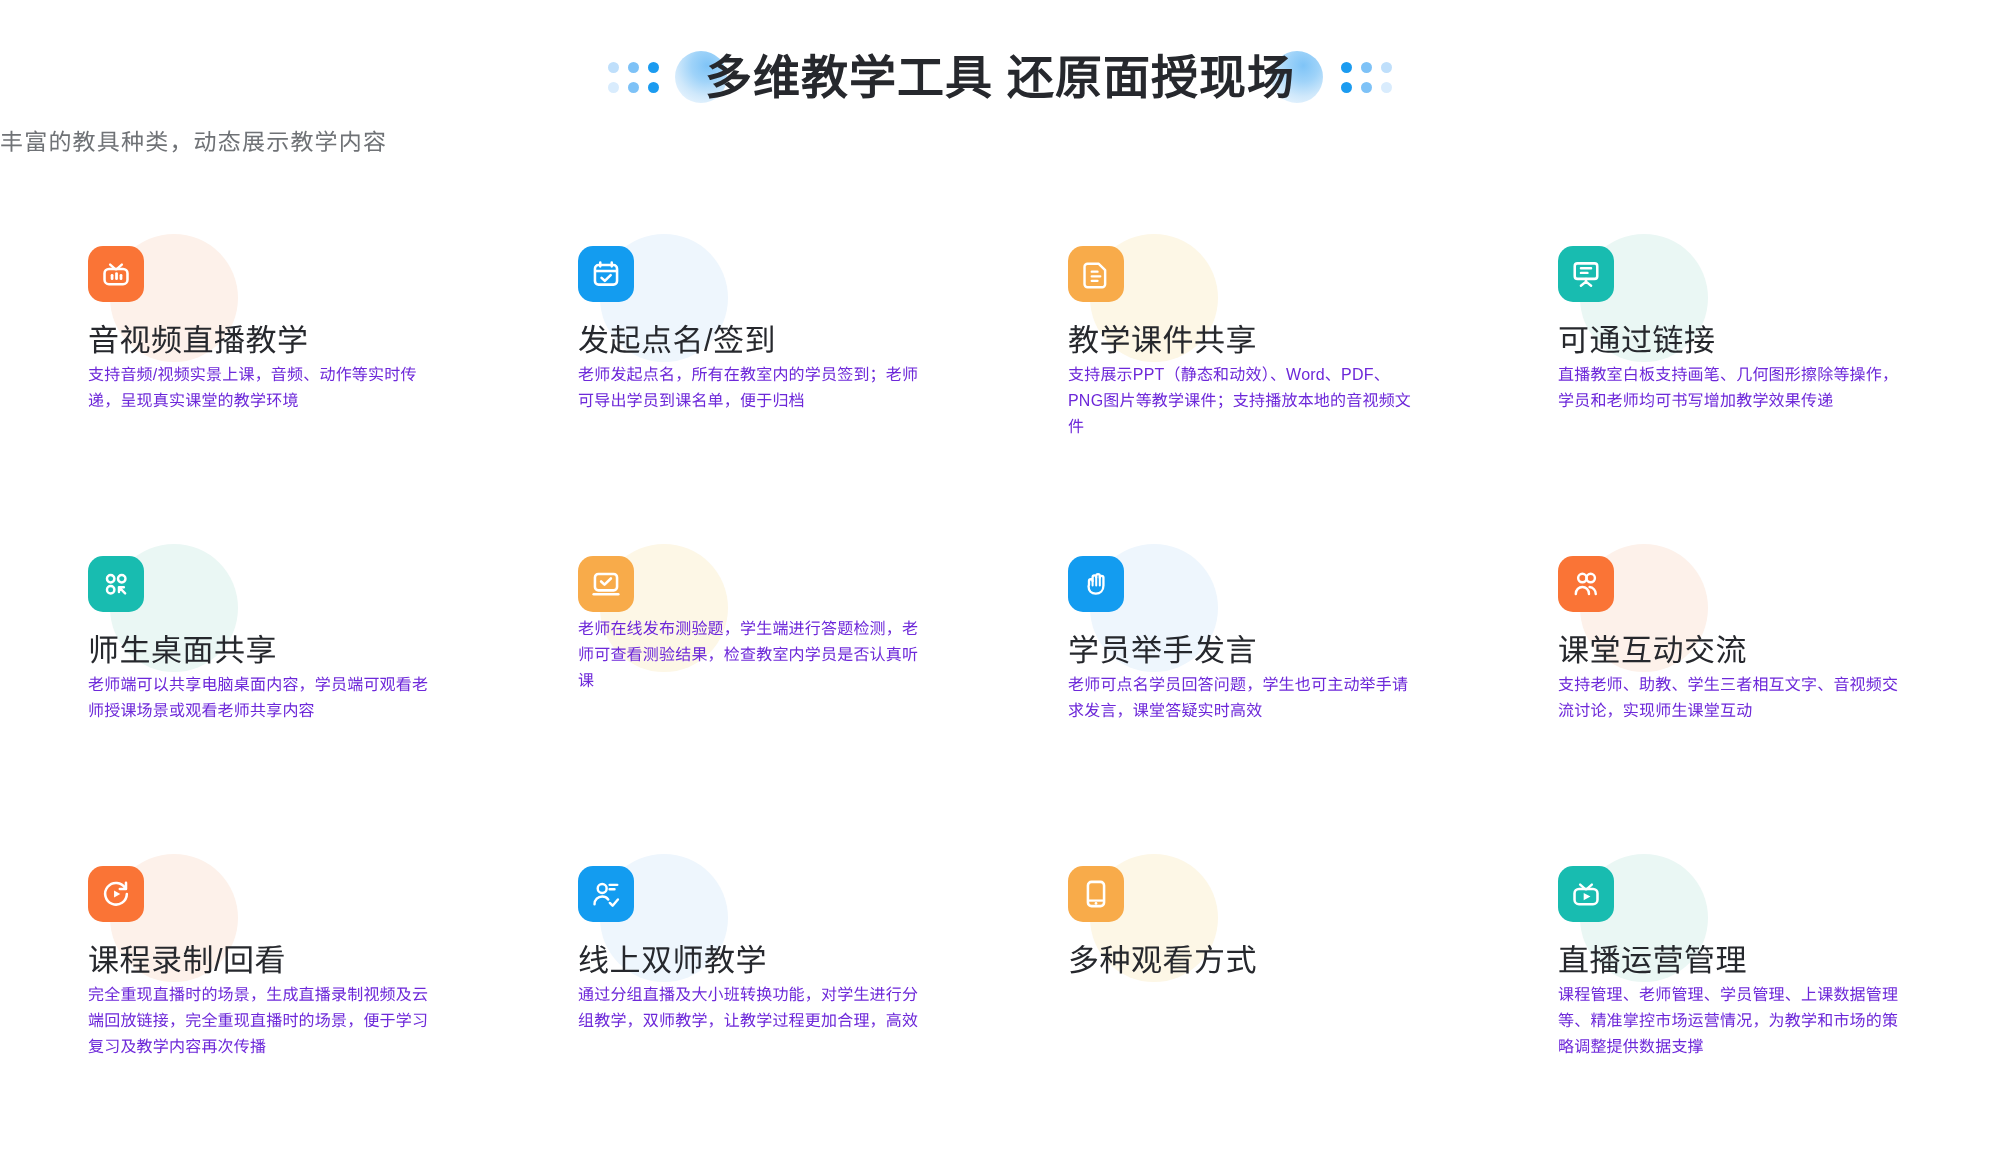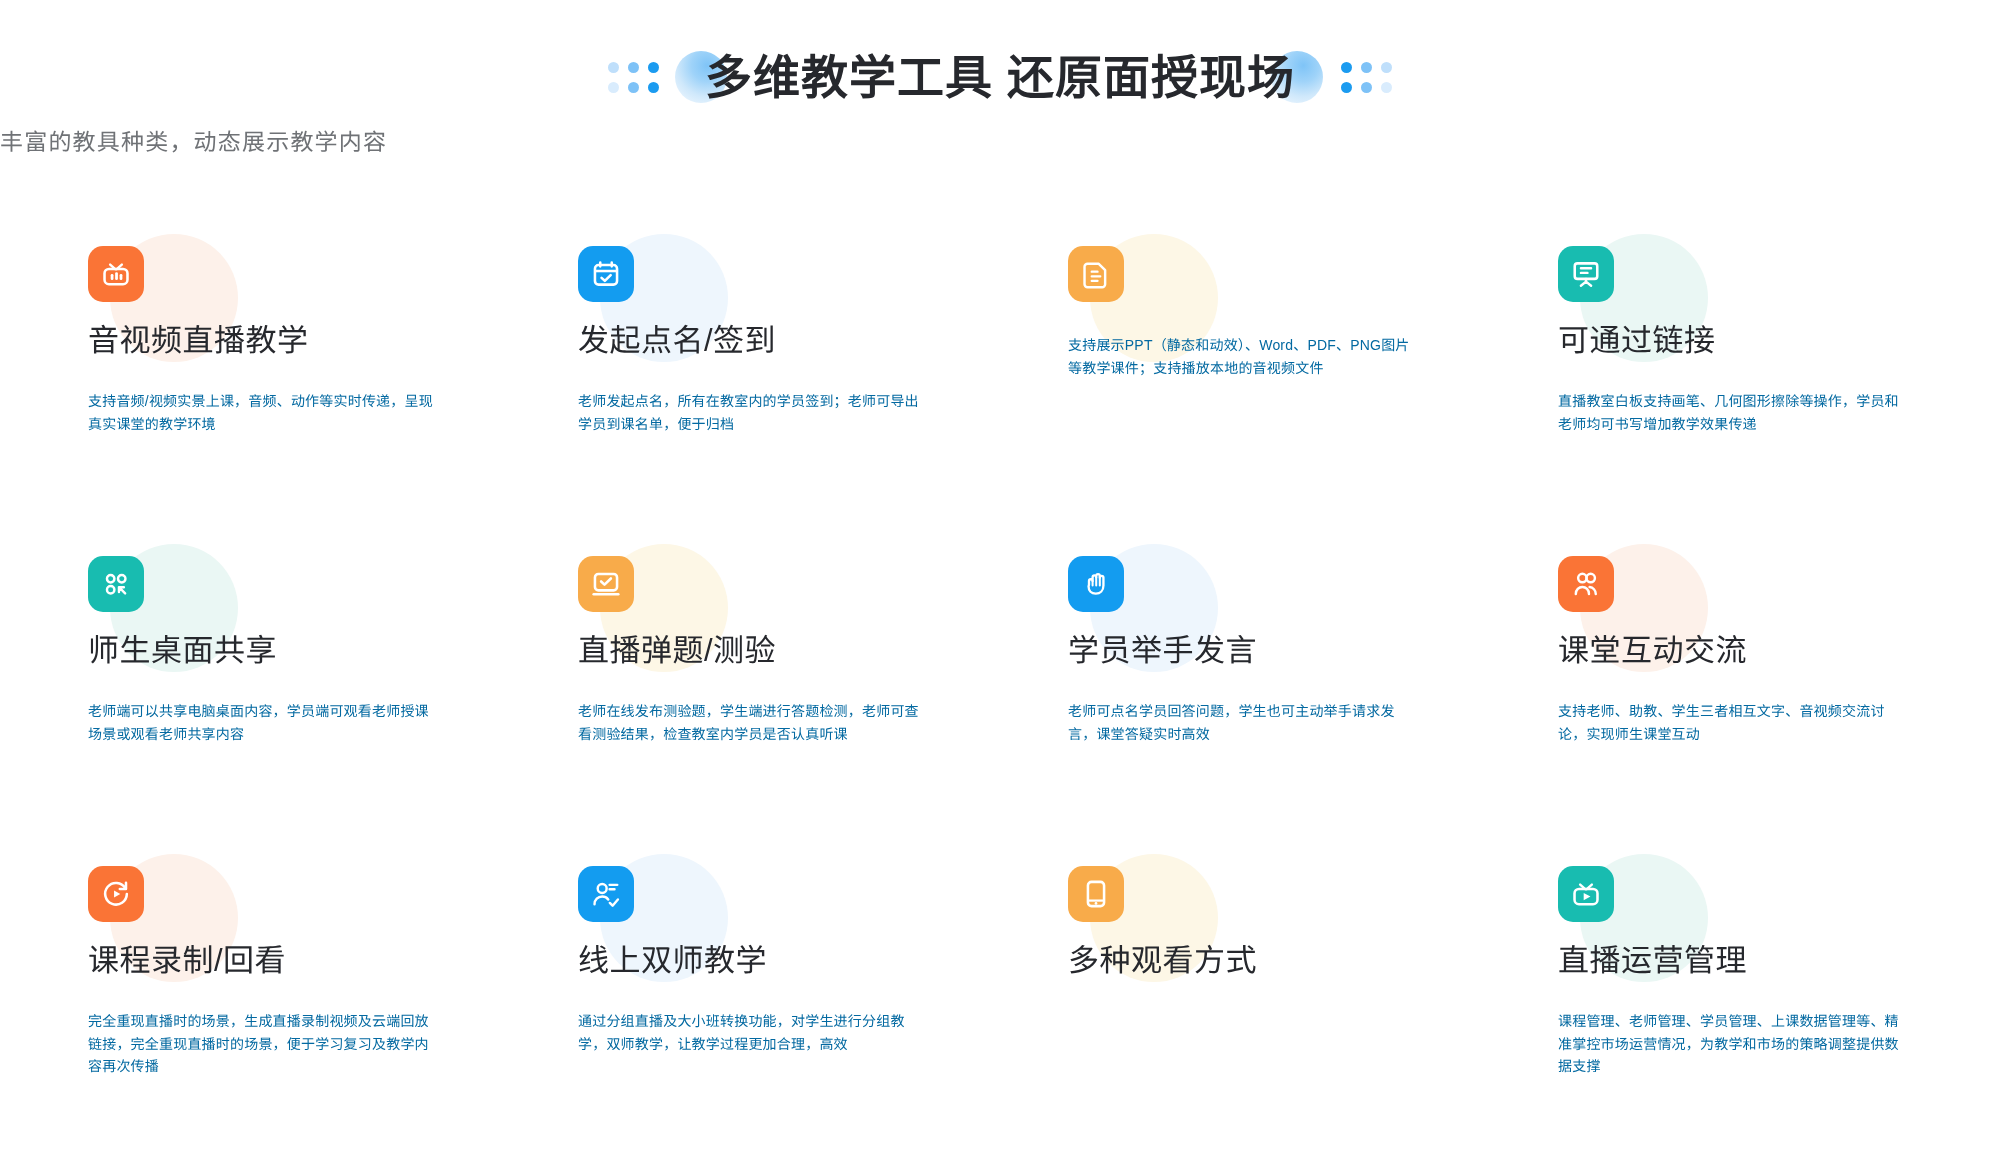--- a/index.html
+++ b/index.html
@@ -163,24 +163,24 @@
     font-weight: 400;
     color: #26282d;
     letter-spacing: 0.5px;
     line-height: 1.1;
     white-space: nowrap;
   }
 
   .card-desc {
     position: relative;
     z-index: 1;
-    margin-top: 32px;
-    font-size: 14px;
+    margin-top: 4px;
+    font-size: 16px;
     line-height: 1.62;
-    color: #0369a1;
+    color: #6d28d9;
     width: 350px;
     letter-spacing: 0.2px;
   }
 </style>
 </head>
 <body>
 
 <div class="page">
 
   <div class="header">
@@ -248,20 +248,21 @@
     </div>
 
     <div class="card">
       <span class="blob cream"></span>
       <span class="icon-box amber">
         <svg width="34" height="34" viewBox="0 0 32 32" fill="none">
           <path d="M8 6.4 h10.6 l6 6 v13.2 a2.8 2.8 0 0 1 -2.8 2.8 h-13.8 a2.8 2.8 0 0 1 -2.8 -2.8 v-16.4 a2.8 2.8 0 0 1 2.8 -2.8 z" stroke="#fff" stroke-width="2.3" stroke-linejoin="round"></path>
           <path d="M12 13.8 h5.4 M12 18.2 h8 M12 22.4 h5.4" stroke="#fff" stroke-width="2.2" stroke-linecap="round"></path>
         </svg>
       </span>
+      <div class="card-title">教学课件共享</div>
       <div class="card-desc">支持展示PPT（静态和动效）、Word、PDF、PNG图片等教学课件；支持播放本地的音视频文件</div>
     </div>
 
     <div class="card">
       <span class="blob mint"></span>
       <span class="icon-box teal">
         <svg width="34" height="34" viewBox="0 0 32 32" fill="none">
           <rect x="5.4" y="6" width="21.2" height="14.6" rx="2.6" stroke="#fff" stroke-width="2.4"></rect>
           <path d="M11.2 10.6 h9.6 M11.2 15 h6.2" stroke="#fff" stroke-width="2.2" stroke-linecap="round"></path>
           <path d="M16 20.6 V23.2 M16 23.2 L11.2 27 M16 23.2 L20.8 27" stroke="#fff" stroke-width="2.3" stroke-linecap="round"></path>
@@ -287,21 +288,20 @@
 
     <div class="card">
       <span class="blob cream"></span>
       <span class="icon-box amber">
         <svg width="34" height="34" viewBox="0 0 32 32" fill="none">
           <rect x="5.6" y="6.6" width="20.8" height="15.4" rx="3.2" stroke="#fff" stroke-width="2.4"></rect>
           <path d="M11.4 13.6 L14.6 16.6 L20.6 10.8" stroke="#fff" stroke-width="2.4" stroke-linecap="round" stroke-linejoin="round"></path>
           <path d="M4.4 25.6 h23.2" stroke="#fff" stroke-width="2.4" stroke-linecap="round"></path>
         </svg>
       </span>
-      <div class="card-title">直播弹题/测验</div>
       <div class="card-desc">老师在线发布测验题，学生端进行答题检测，老师可查看测验结果，检查教室内学员是否认真听课</div>
     </div>
 
     <div class="card">
       <span class="blob sky"></span>
       <span class="icon-box blue">
         <svg width="34" height="34" viewBox="0 0 32 32" fill="none">
           <path d="M9.4 16.4 v-3.2 a1.7 1.7 0 0 1 3.4 0 v-3.6 a1.7 1.7 0 0 1 3.4 0 v-1.2 a1.7 1.7 0 0 1 3.4 0 v1.6 a1.7 1.7 0 0 1 3.4 0 v7.4 c0 4.6 -3 7.6 -7.2 7.6 c-4.2 0 -6.8 -2.6 -6.8 -6.6 z" stroke="#fff" stroke-width="2.2" stroke-linejoin="round"></path>
           <path d="M12.8 13.2 v4.2 M16.2 9.6 v7.8 M19.6 8.4 v9" stroke="#fff" stroke-width="1.9" stroke-linecap="round"></path>
         </svg>

